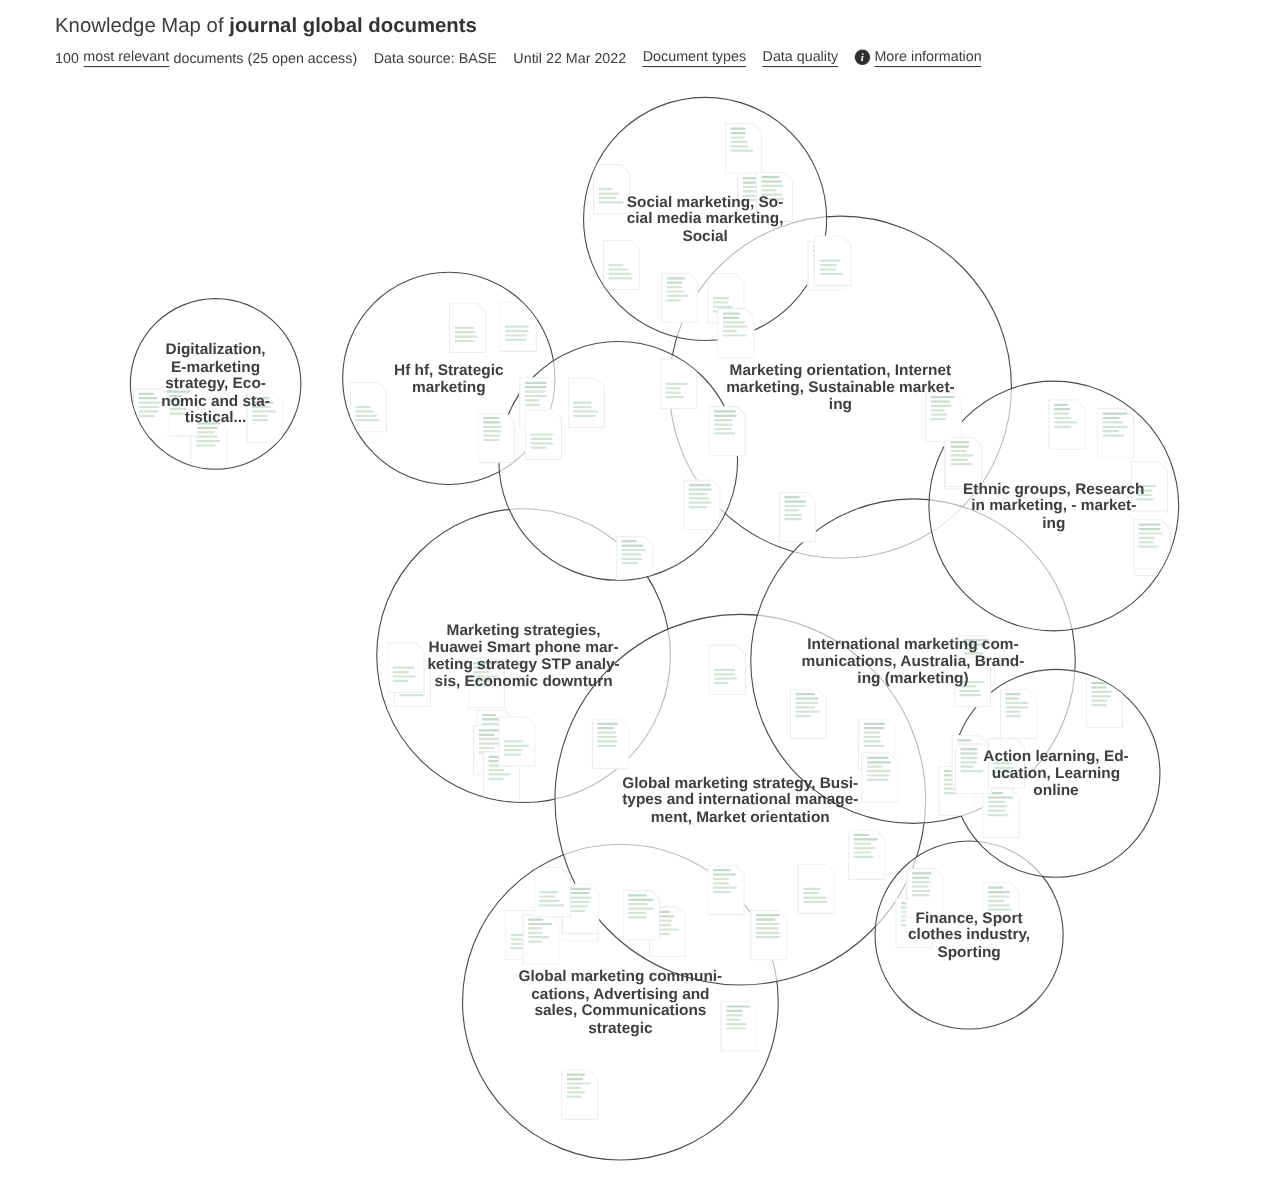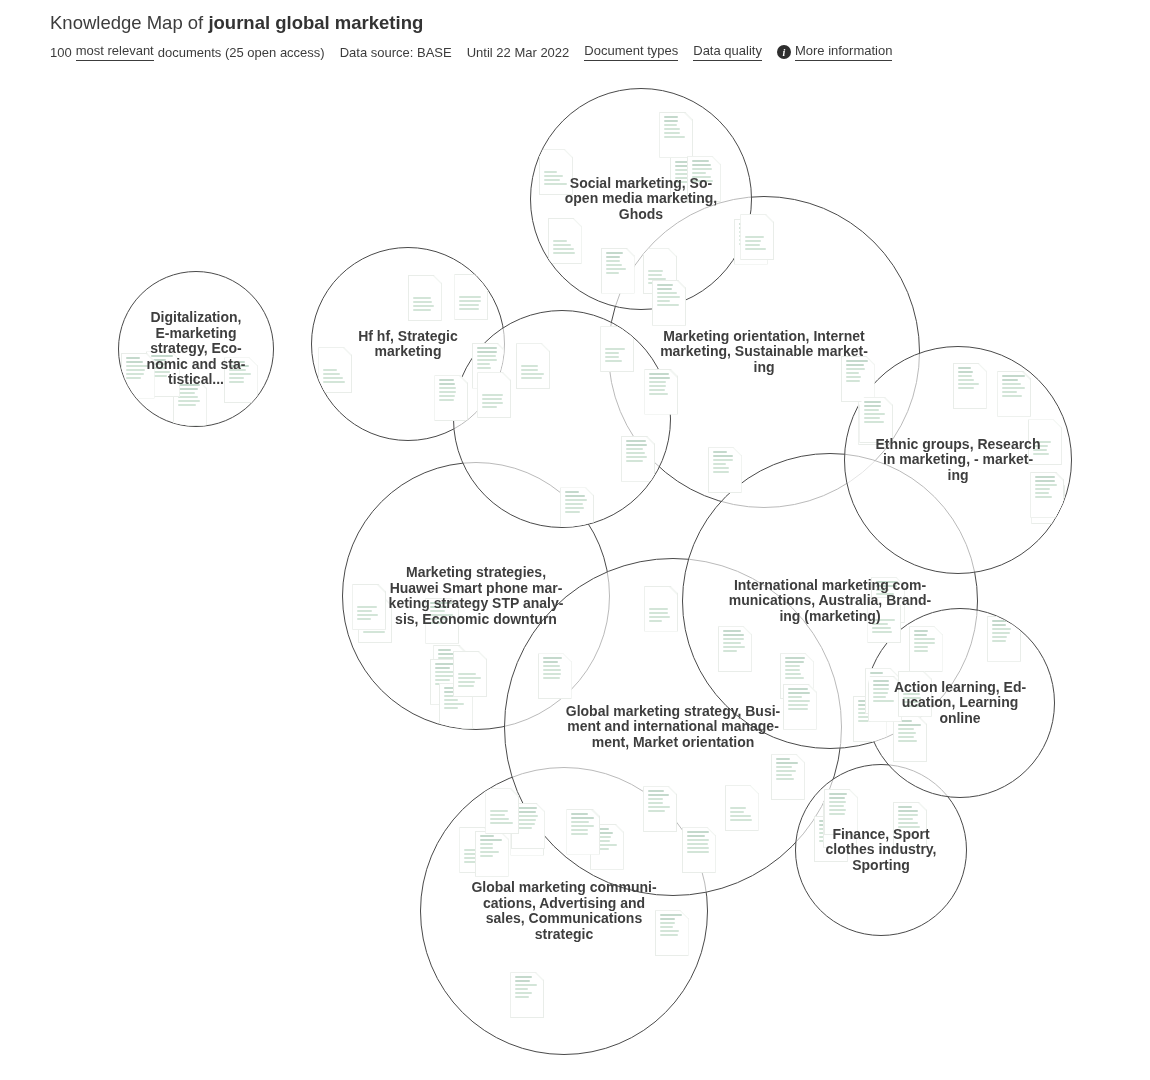--- a/index.html
+++ b/index.html
@@ -299,21 +299,21 @@
         <span class="fold"></span>
         <i class="t" style="width:80%"></i>
         <i class="t" style="width:66%"></i>
         <i style="width:71%"></i>
         <i style="width:77%"></i>
         <i style="width:75%"></i>
         <i style="width:72%"></i>
       </div>
       <div class="bubble-label">
         <div>Global marketing strategy, Busi-</div>
-        <div>ment and international manage-</div>
+        <div>types and international manage-</div>
         <div>ment, Market orientation</div>
       </div>
     </div>
     <div class="bubble" style="left: 682px; top: 453px; height: 296px; width: 296px;">
       <div class="paper" style="left: 169.534px; top: 242.113px;">
         <span class="fold"></span>
         <i class="t" style="width:94%"></i>
         <i class="t" style="width:66%"></i>
         <i style="width:72%"></i>
         <i style="width:76%"></i>
@@ -459,22 +459,22 @@
         <i class="t" style="width:71%"></i>
         <i class="t" style="width:61%"></i>
         <i style="width:59%"></i>
         <i style="width:67%"></i>
         <i style="width:86%"></i>
         <i style="width:57%"></i>
       </div>
       <div class="paper" style="left: 16.6155px; top: 128.914px;"><span class="fold"></span><span class="oa"></span><i style="width:62%"></i><i style="width:76%"></i><i style="width:91%"></i><i style="width:95%"></i></div>
       <div class="bubble-label">
         <div>Social marketing, So-</div>
-        <div>open media marketing,</div>
-        <div>Ghods</div>
+        <div>cial media marketing,</div>
+        <div>Social</div>
       </div>
     </div>
     <div class="bubble" style="left: 311px; top: 247px; height: 194px; width: 194px;">
       <div class="paper" style="left: 95.8364px; top: 27.011px;"><span class="fold"></span><span class="oa"></span><i style="width:76%"></i><i style="width:80%"></i><i style="width:89%"></i><i style="width:75%"></i></div>
       <div class="paper" style="left: 6.30945px; top: 99.1519px;"><span class="fold"></span><span class="oa"></span><i style="width:57%"></i><i style="width:69%"></i><i style="width:84%"></i><i style="width:89%"></i></div>
       <div class="paper" style="left: 142.41px; top: 26.0763px;"><span class="fold"></span><span class="oa"></span><i style="width:89%"></i><i style="width:89%"></i><i style="width:82%"></i><i style="width:80%"></i></div>
       <div class="paper" style="left: 122.457px; top: 127.358px;">
         <span class="fold"></span>
         <i class="t" style="width:62%"></i>
         <i class="t" style="width:65%"></i>
@@ -649,21 +649,21 @@
         <div>E-marketing</div>
         <div>strategy, Eco-</div>
         <div>nomic and sta-</div>
         <div>tistical...</div>
       </div>
     </div>
   </div>
 
 <div class="header">
   <div class="title"><span>Knowledge Map of</span>
-    <span class="q">journal global marketing</span>
+    <span class="q">journal global documents</span>
   </div>
   <div class="meta">
     <span>100</span>
     <span class="u sp">most relevant</span>
     <span class="sp">documents (25 open access)</span>
     <span class="gap">Data source: BASE</span>
     <span class="gap">Until 22 Mar 2022</span>
     <span class="u gap">Document types</span>
     <span class="u gap">Data quality</span>
     <span class="more-info gap">

